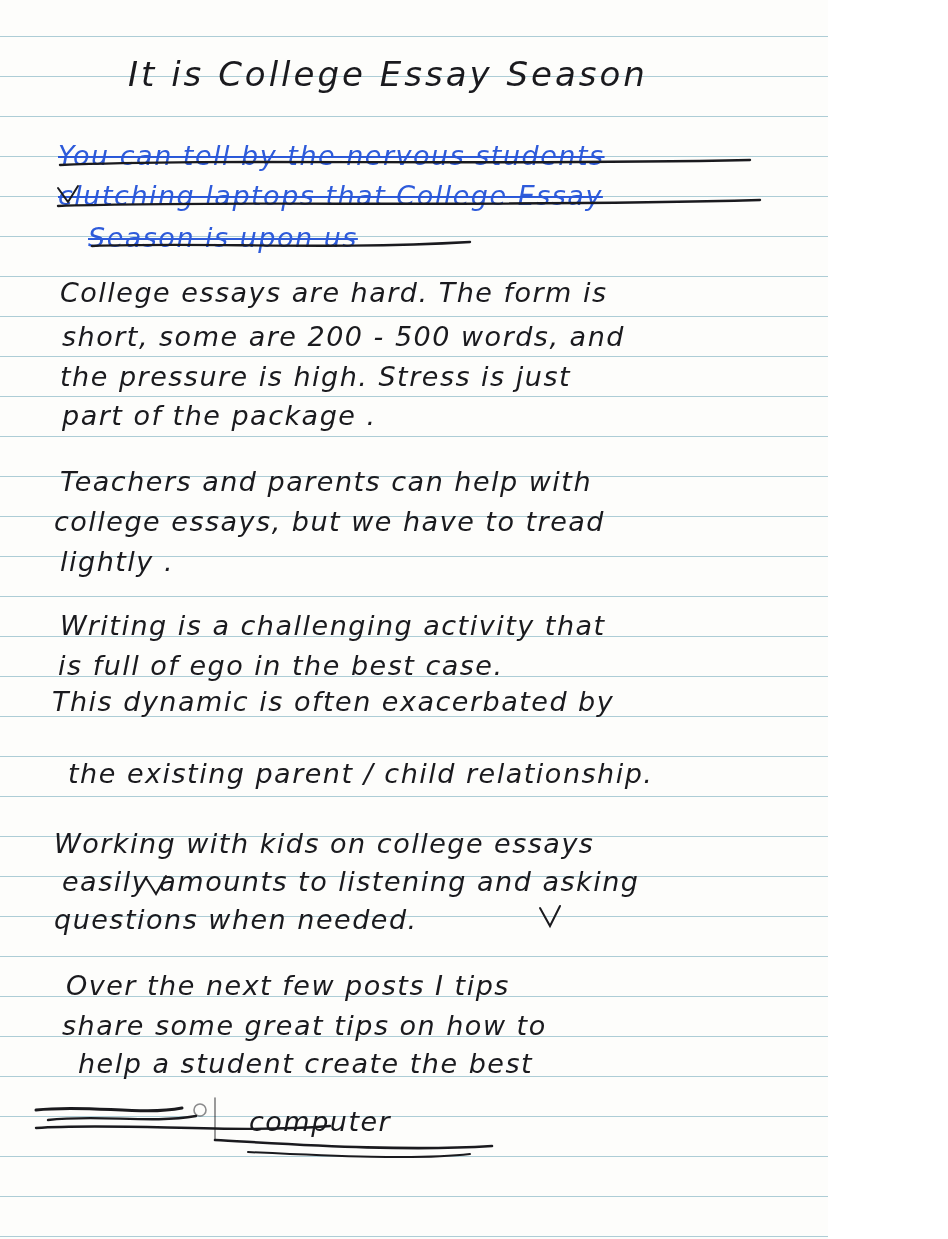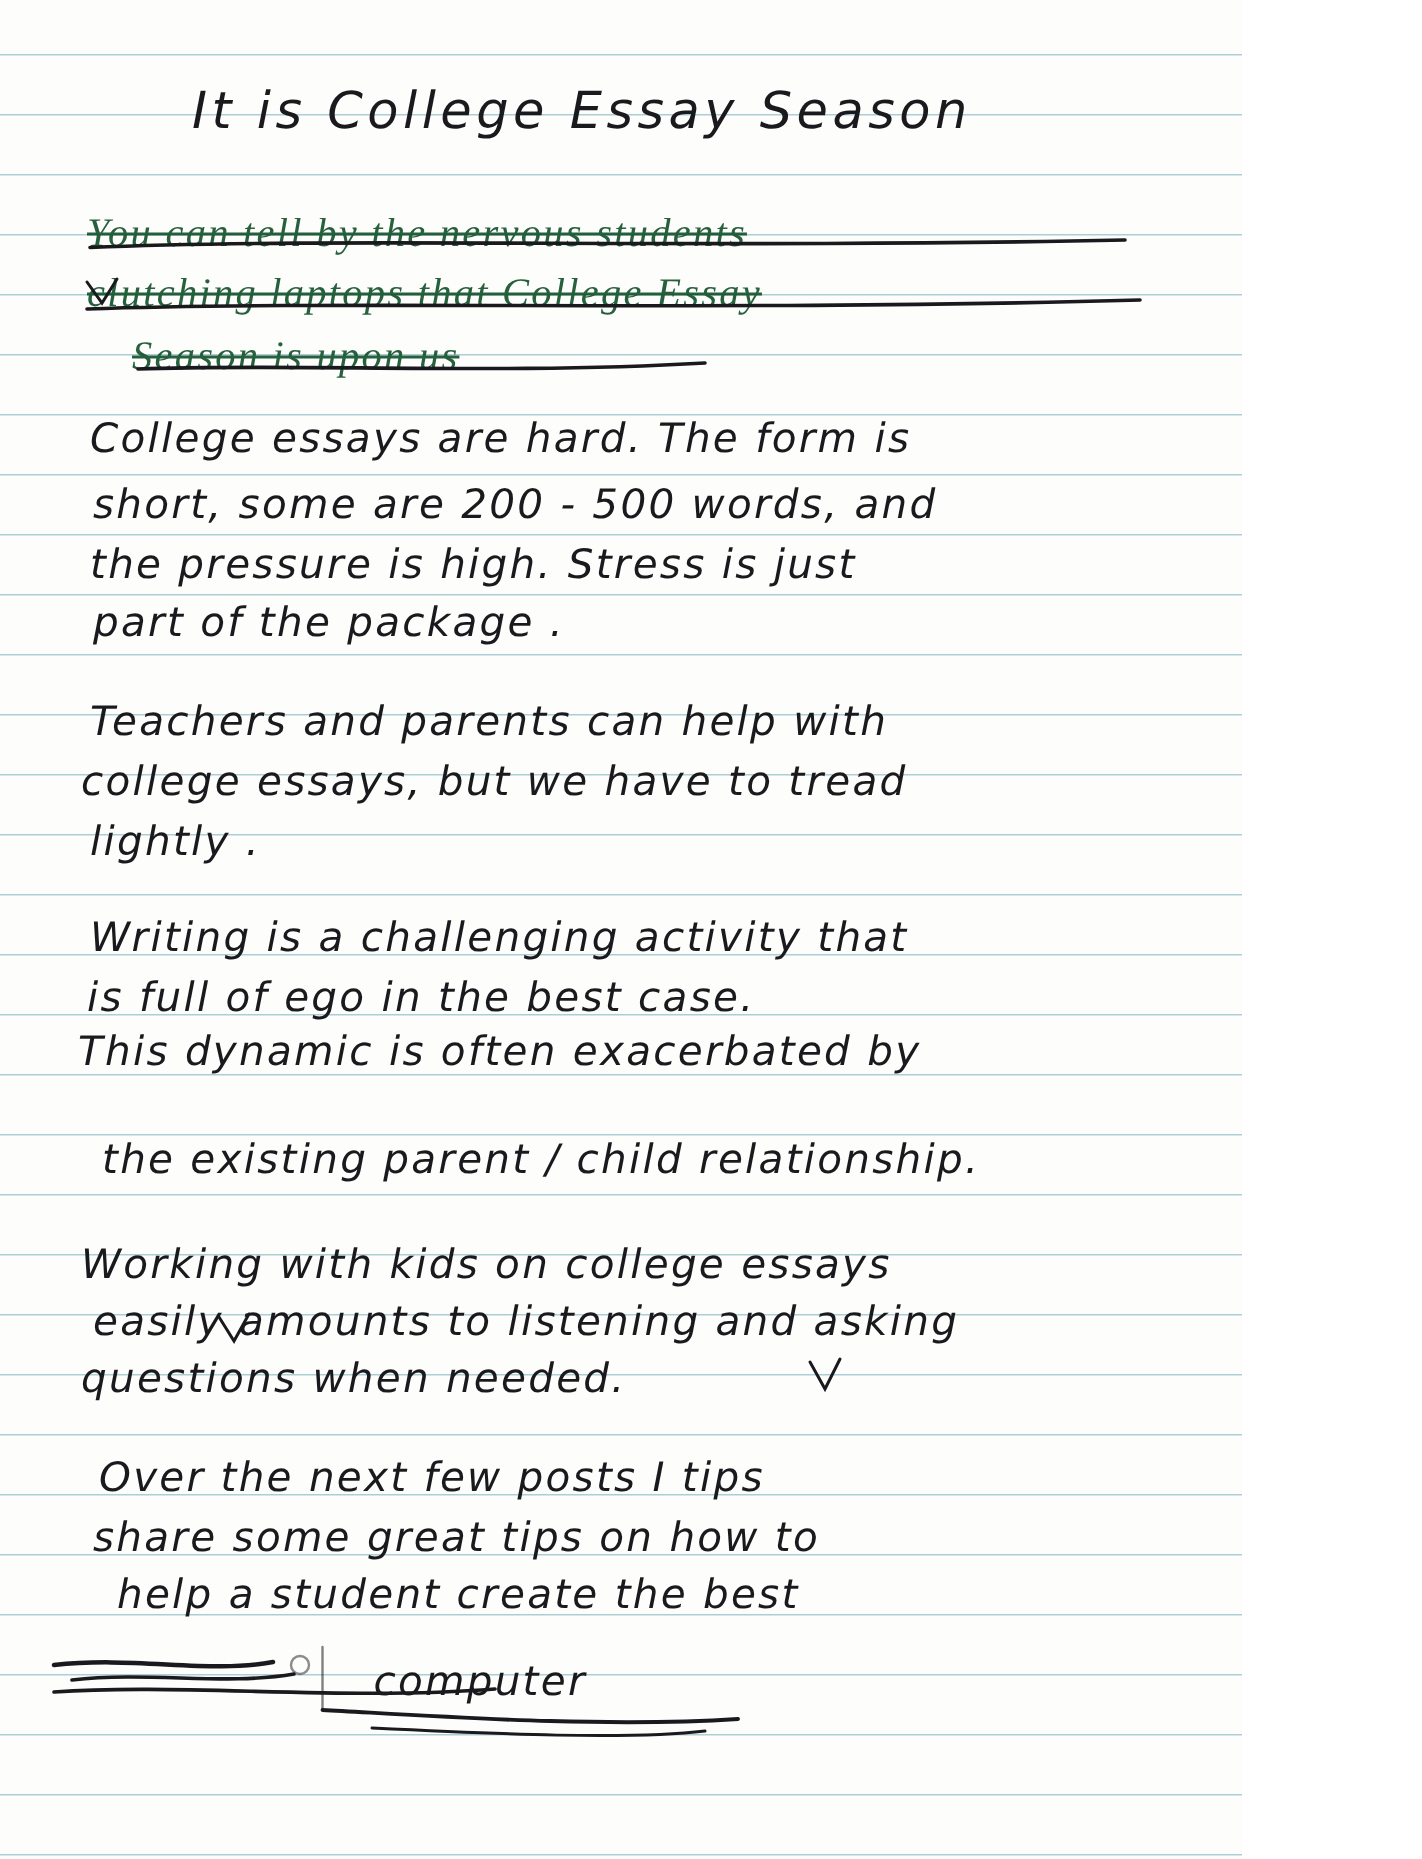--- a/index.html
+++ b/index.html
@@ -38,23 +38,22 @@
   .title {
     font-size: 34px;
     letter-spacing: 3px;
   }
   .body-l {
     font-size: 27px;
   }
   .struck {
     text-decoration: line-through;
     text-decoration-thickness: 2px;
-    color: #14532d;
+    color: #1d4ed8;
     opacity: 0.92;
-    font-family: Liberation Serif, serif;
   }
   
   #ink {
     position: absolute;
     left: 0;
     top: 0;
     width: 948px;
     height: 1239px;
     pointer-events: none;
   }

